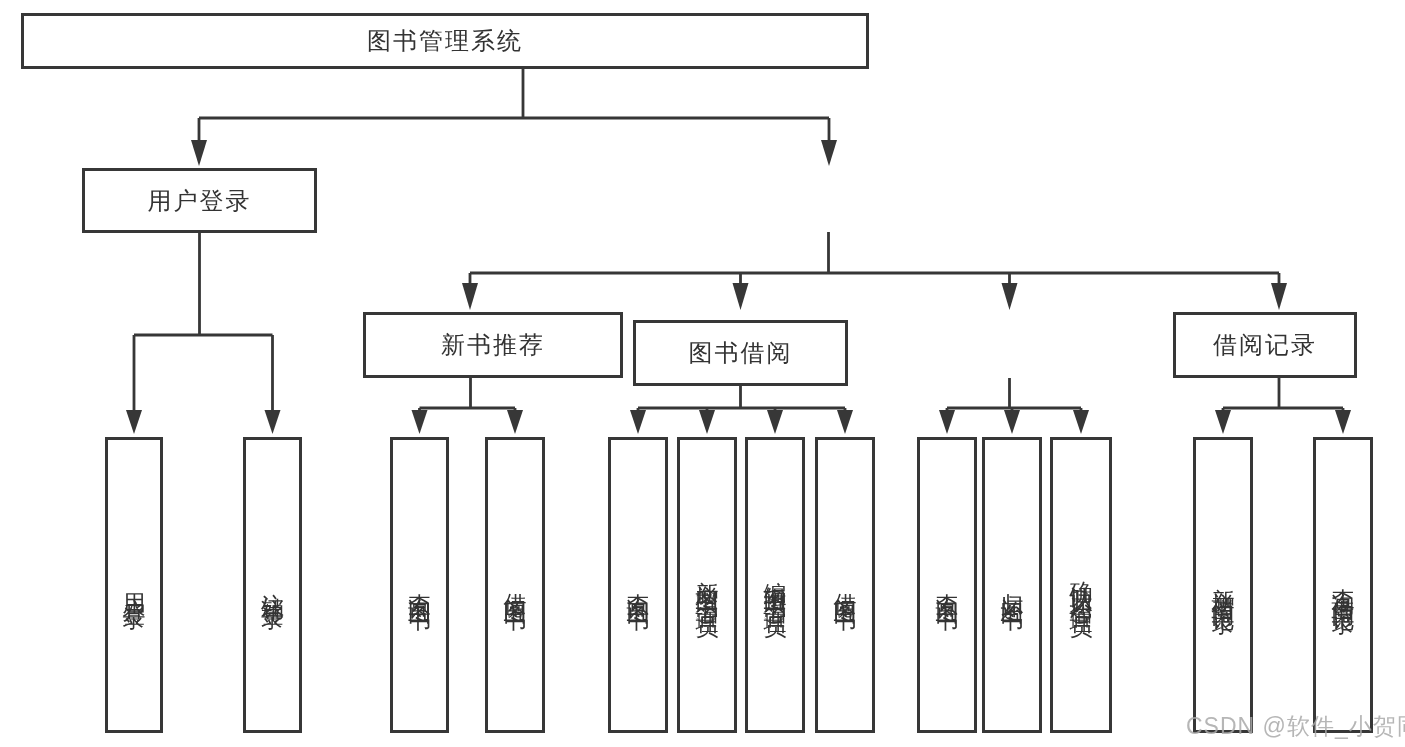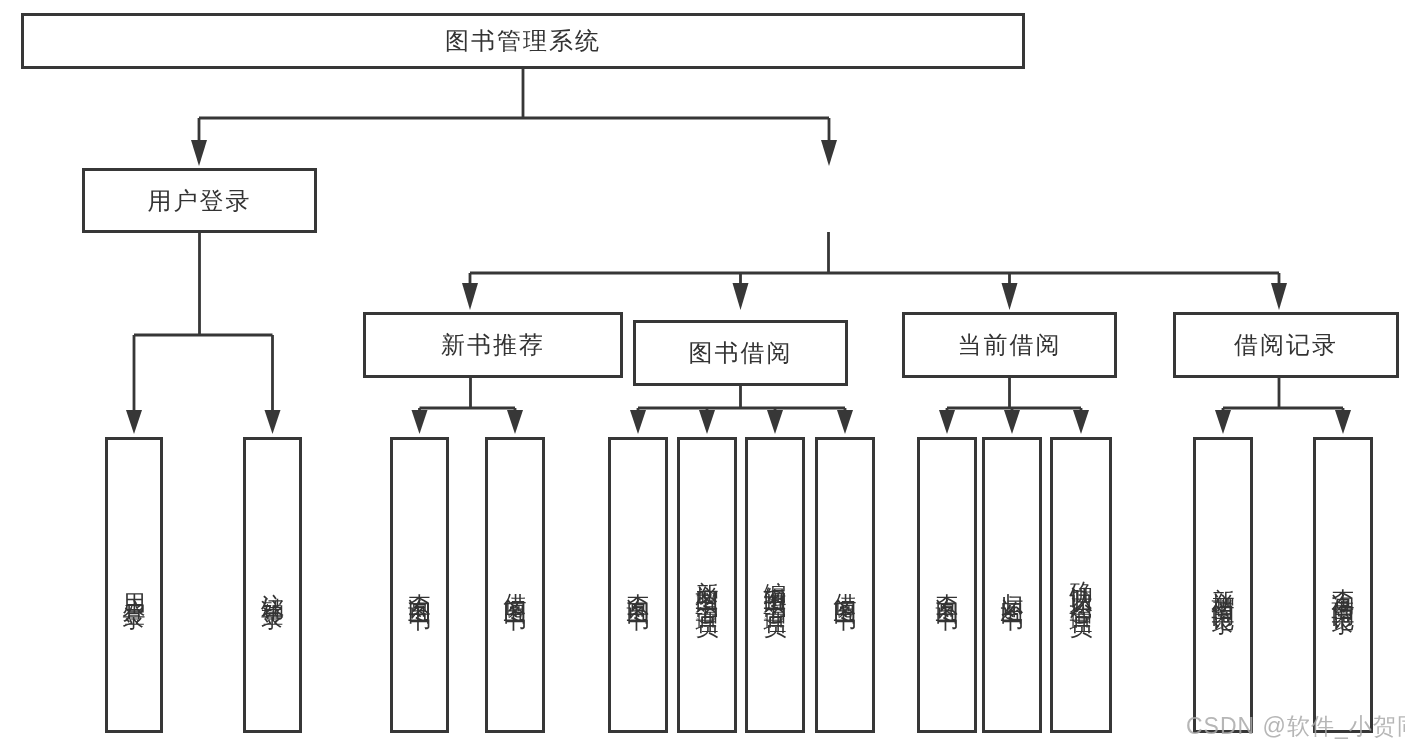--- a/index.html
+++ b/index.html
@@ -29,21 +29,21 @@
     display: flex;
     align-items: center;
     justify-content: center;
   }
   .h-label {
     font-size: 24px;
     letter-spacing: 2px;
     color: var(--text);
     white-space: nowrap;
   }
-  .root { left: 21px; top: 13px; width: 1004px; height: 56px; }
+  .root { left: 21px; top: 13px; width: 848px; height: 56px; }
   .lvl2 { top: 168px; height: 65px; }
   .lvl3 { top: 312px; height: 66px; }
   .leaf { top: 437px; height: 296px; }
   .v-label {
     writing-mode: vertical-rl;
     text-orientation: mixed;
     font-size: 23px;
     letter-spacing: 5px;
     line-height: 1;
     color: var(--text);
@@ -116,24 +116,21 @@
   <div class="box lvl2" style="left:82px; width:235px;">
     <span class="h-label">用户登录</span>
   </div>
 
   <div class="box lvl3" style="left:363px; width:260px;">
     <span class="h-label">新书推荐</span>
   </div>
   <div class="box lvl3" style="left:633px; width:215px;margin-top:8px;">
     <span class="h-label">图书借阅</span>
   </div>
-  <div class="box lvl3" style="left:902px; width:215px;">
-    <span class="h-label">当前借阅</span>
-  </div>
-  <div class="box lvl3" style="left:1173px; width:226px;">
+  <div class="box lvl3" style="left:1173px; width:184px;">
     <span class="h-label">借阅记录</span>
   </div>
 
   <div class="box leaf" style="left:105px; width:58px;">
     <span class="v-label">用户登录</span>
   </div>
   <div class="box leaf" style="left:243px; width:59px;">
     <span class="v-label">注销登录</span>
   </div>
 

